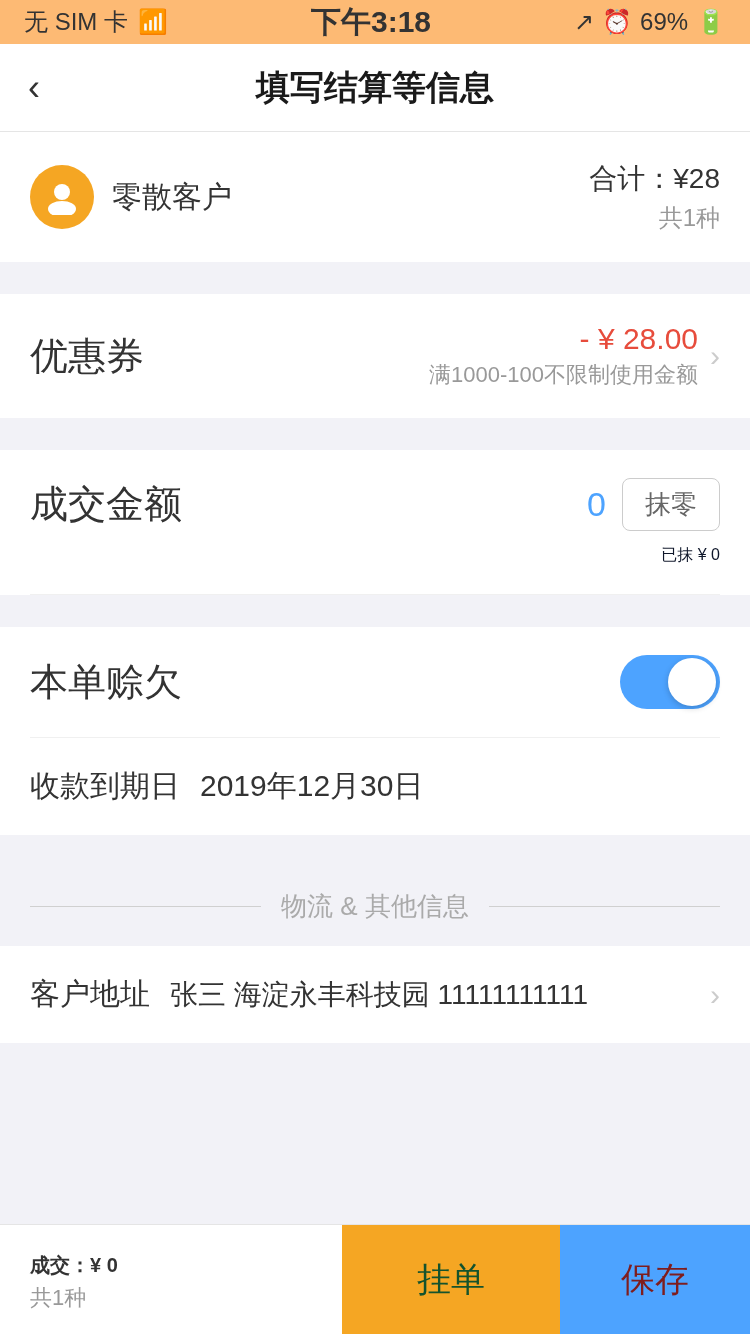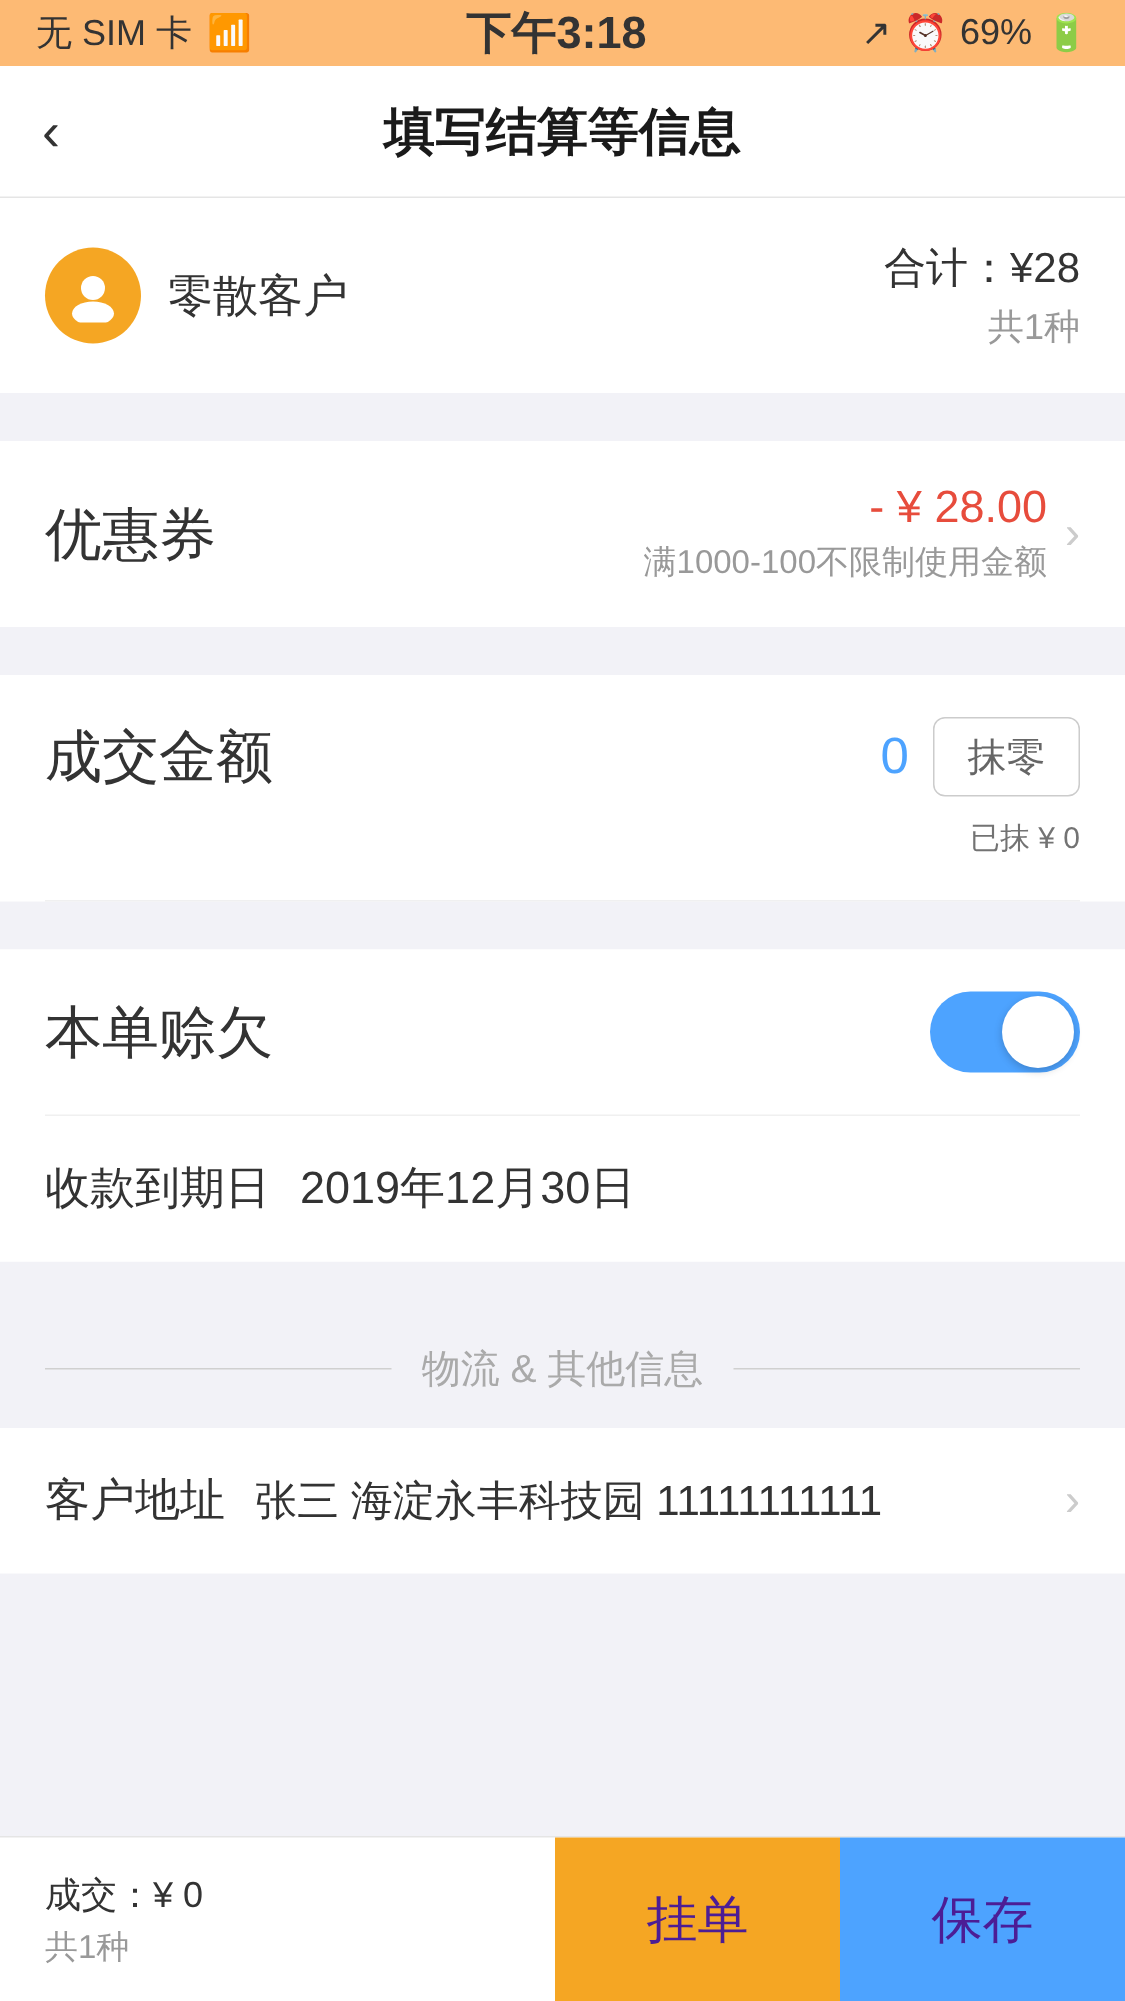--- a/index.html
+++ b/index.html
@@ -85,21 +85,21 @@
     .customer-total { font-size: 28px; color: #333; }
     .customer-count { font-size: 24px; color: #999; margin-top: 4px; }
 
     
     .divider { height: 1px; background: #f0f0f0; margin: 0 30px; }
     .section-divider { height: 16px; background: #f2f2f7; }
     .row-label { font-size: 38px; color: #333; }
     .row-right { display: flex; align-items: center; gap: 16px; }
     .row-value { font-size: 30px; color: #333; }
     .row-value-blue { color: #4da3ff; font-size: 34px; font-weight: 500; }
-    .row-sub { font-size: 20px; color: #737373; margin-top: 6px; }
+    .row-sub { font-size: 16px; color: #0f172a; margin-top: 6px; }
     .row-chevron { color: #ccc; font-size: 30px; }
 
     
     .coupon-row {
       background: #fff;
       padding: 28px 30px;
       display: flex;
       align-items: center;
       justify-content: space-between;
       cursor: pointer;
@@ -226,36 +226,36 @@
       border-top: 1px solid #e5e5e5;
     }
     .bottom-summary {
       flex: 1;
       display: flex;
       flex-direction: column;
       justify-content: center;
       padding: 0 30px;
     }
     .bottom-deal { font-size: 28px; color: #333; }
-    .bottom-deal span { font-size: 24px; font-weight: 400; }
+    .bottom-deal span { font-size: 20px; font-weight: 700; }
     .bottom-count { font-size: 22px; color: #999; margin-top: 4px; }
     .bottom-actions { display: flex; }
     .btn-pending {
-      width: 190px;
+      width: 218px;
       background: #f5a623;
-      color: #4c1d95;
+      color: #14532d;
       font-size: 34px;
       border: none;
       cursor: pointer;
       display: flex; align-items: center; justify-content: center;
     }
     .btn-save {
       width: 190px;
       background: #4da3ff;
-      color: #4c1d95;
+      color: #7f1d1d;
       font-size: 34px;
       border: none;
       cursor: pointer;
       display: flex; align-items: center; justify-content: center;
     }
   </style>
 </head>
 <body>
 
 <div class="status-bar">

